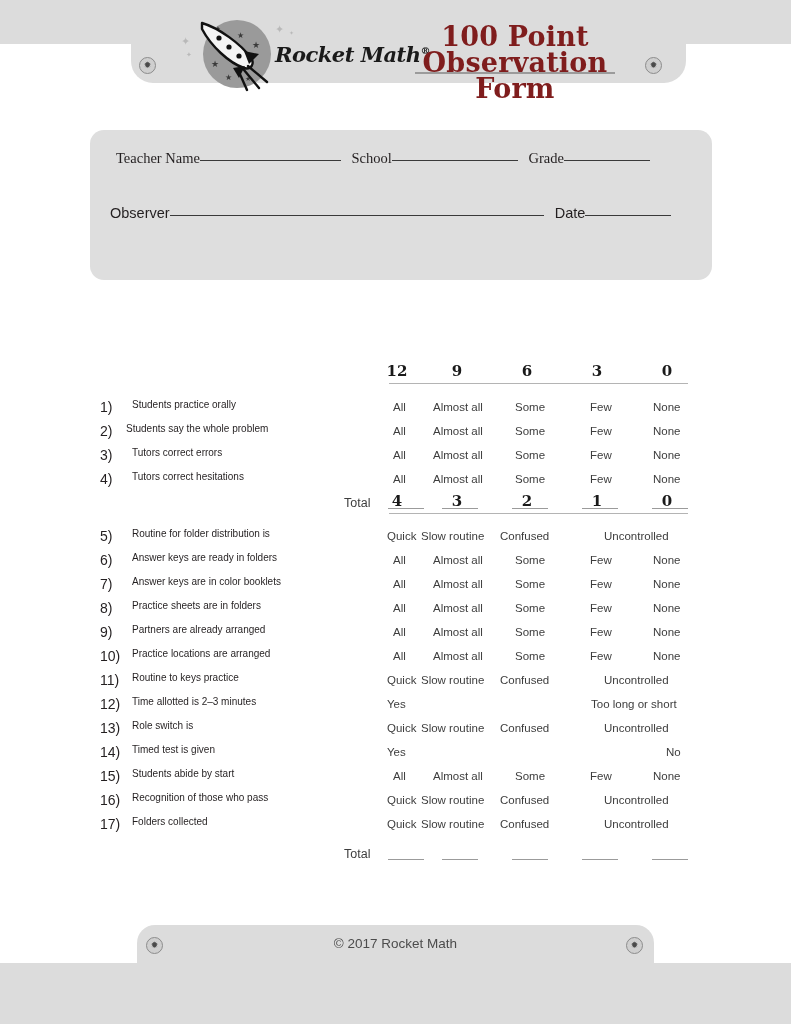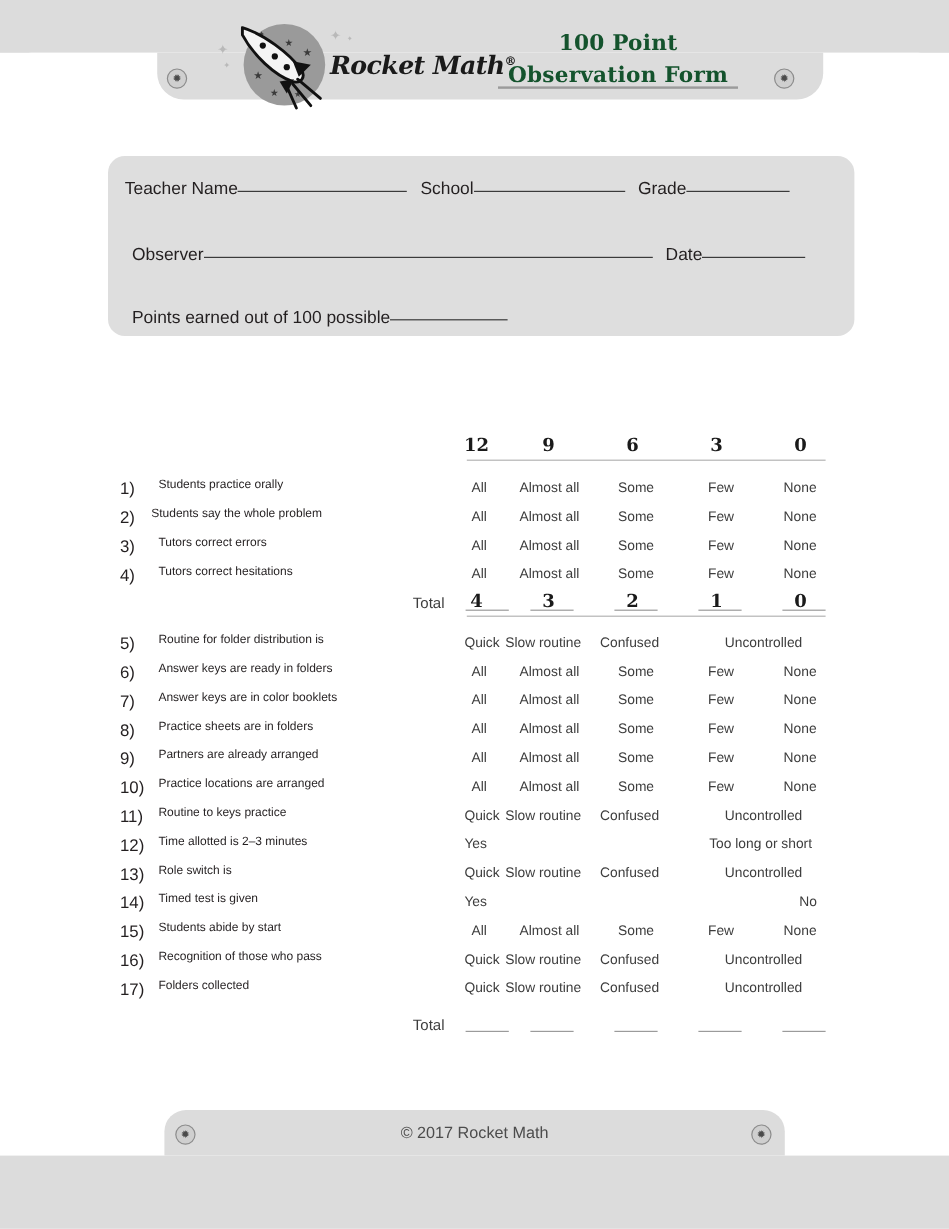--- a/index.html
+++ b/index.html
@@ -109,24 +109,24 @@
   }
 
   
   .title-block {
     position: absolute;
     left: 395px; top: 24px;
     width: 240px;
     text-align: center;
     font-family: "DejaVu Serif", serif;
     font-weight: bold;
-    font-size: 18px;
+    font-size: 27px;
     line-height: 26px;
     letter-spacing: 0.2px;
-    color: #14532d;
+    color: #7f1d1d;
   }
   .title-underline {
     position: absolute;
     left: 415px; top: 72px;
     width: 200px; height: 2px;
     background: #9b9b9b;
   }
 
   
   .info-panel {
@@ -140,21 +140,21 @@
     position: absolute;
     font-size: 14.5px;
     color: #231f20;
     white-space: nowrap;
   }
   .info-line .rule {
     display: inline-block;
     border-bottom: 1px solid #3a3a3a;
     vertical-align: 2px;
   }
-  .line-1 { left: 104px; top: 150px; }
+  .line-1 { left: 116px; top: 150px; font-family: Liberation Serif, serif; }
   .line-2 { left: 110px; top: 205px; }
   .line-3 { left: 110px; top: 257px; }
 
   
   .table {
     position: absolute;
     left: 96px;
     width: 592px;
   }
   .t1 { top: 328px; margin-top: 34px; }
@@ -307,23 +307,20 @@
     <span>Teacher Name</span><span class="rule" style="width:141px;"></span>
     <span style="display:inline-block;width:7px;"></span><span>School</span><span class="rule" style="width:126px;"></span>
     <span style="display:inline-block;width:7px;"></span><span>Grade</span><span class="rule" style="width:86px;"></span>
   </div>
 
   <div class="info-line line-2">
     <span>Observer</span><span class="rule" style="width:374px;"></span>
     <span style="display:inline-block;width:7px;"></span><span>Date</span><span class="rule" style="width:86px;"></span>
   </div>
 
-  <div class="info-line line-3">
-    <span>Points earned out of 100 possible</span><span class="rule" style="width:98px;"></span>
-  </div>
 
   <div class="table t1">
     <div class="hdr-row">
       <div class="score" style="left:281px; width:40px;">12</div>
       <div class="score" style="left:341px; width:40px;">9</div>
       <div class="score" style="left:411px; width:40px;">6</div>
       <div class="score" style="left:481px; width:40px;">3</div>
       <div class="score" style="left:551px; width:40px;">0</div>
       <div class="hdr-rule"></div>
     </div>

